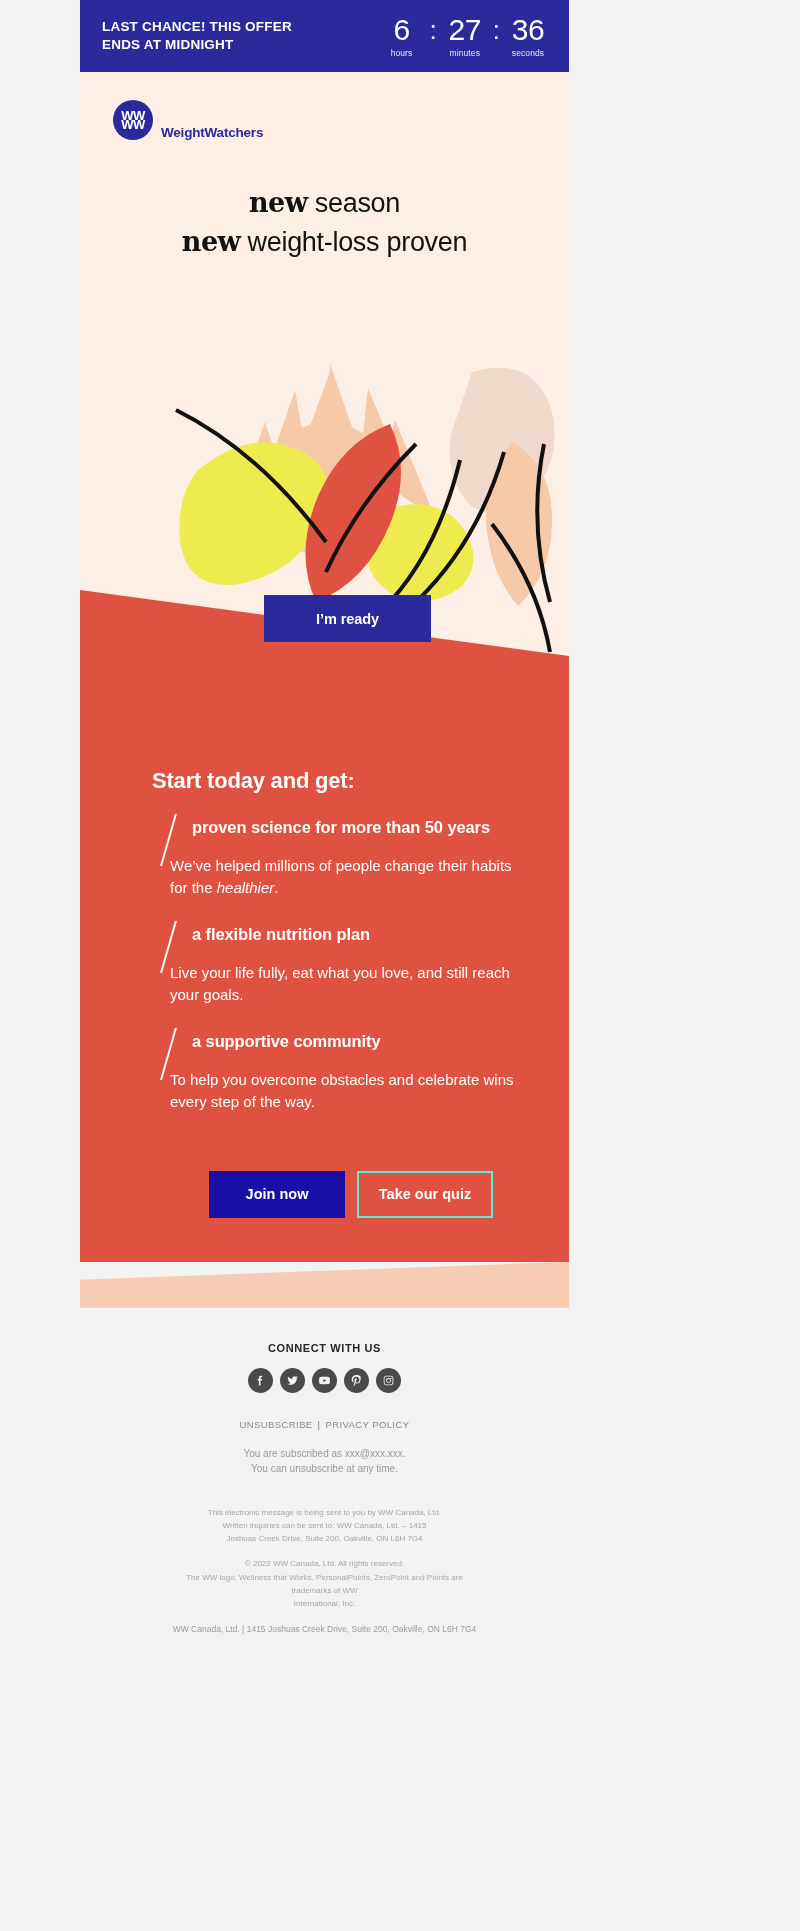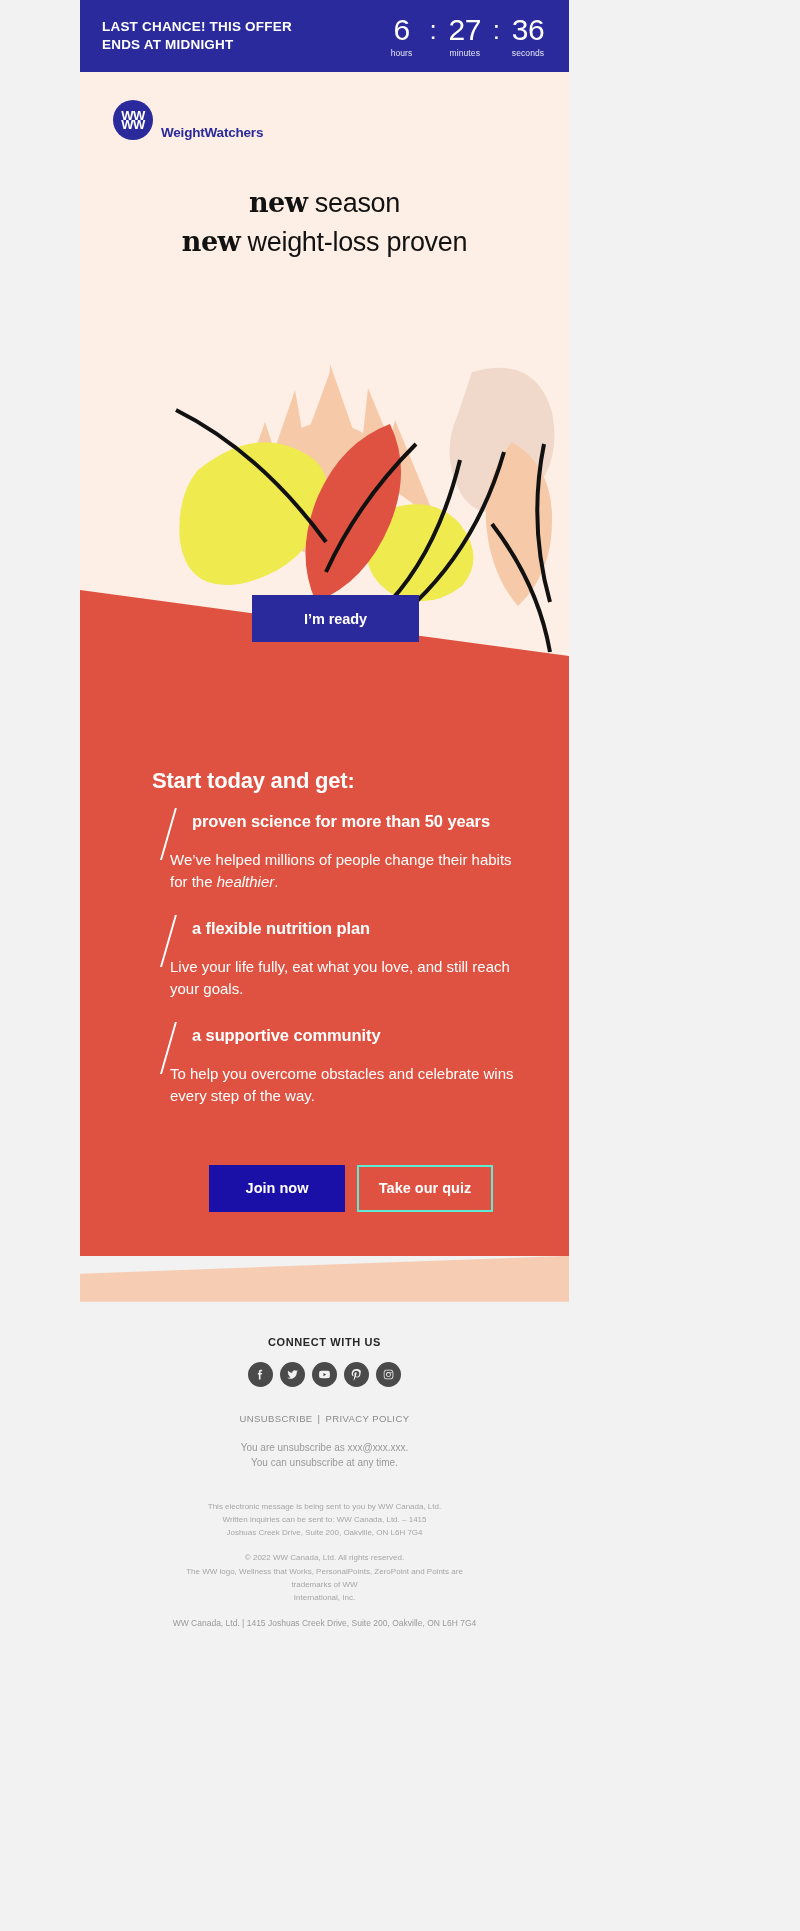--- a/index.html
+++ b/index.html
@@ -128,21 +128,21 @@
     position: absolute;
     left: 0; right: 0; bottom: 0;
     height: 170px;
     background: #df5140;
     z-index: 4;
     clip-path: polygon(0 30px, 100% 96px, 100% 100%, 0 100%);
   }
   .cta-ready {
     position: absolute;
     z-index: 7;
-    left: 172px;
+    left: 184px;
     top: 523px;
     width: 167px;
     height: 47px;
     background: #2a2a9c;
     color: #ffffff;
     border: none;
     font-family: "Liberation Sans", sans-serif;
     font-size: 14.5px;
     font-weight: bold;
     cursor: pointer;
@@ -154,21 +154,21 @@
     background: #df5140;
     padding: 38px 0 0 0;
     position: relative;
     overflow: hidden;
   }
   .benefits-title {
     color: #ffffff;
     font-size: 22px;
     font-weight: bold;
     padding-left: 72px;
-    margin-bottom: 14px;
+    margin-bottom: 20px;
     letter-spacing: -0.2px;
   }
   .benefit {
     padding-left: 72px;
     padding-right: 40px;
     margin-bottom: 22px;
   }
   .benefit-head {
     display: flex;
     align-items: stretch;
@@ -447,21 +447,21 @@
             <path d="M12 4.6c2.4 0 2.7 0 3.6.1.9 0 1.4.2 1.7.3.4.2.7.4 1 .7.3.3.5.6.7 1 .1.3.3.8.3 1.7.1.9.1 1.2.1 3.6s0 2.7-.1 3.6c0 .9-.2 1.4-.3 1.7-.2.4-.4.7-.7 1-.3.3-.6.5-1 .7-.3.1-.8.3-1.7.3-.9.1-1.2.1-3.6.1s-2.7 0-3.6-.1c-.9 0-1.4-.2-1.7-.3-.4-.2-.7-.4-1-.7-.3-.3-.5-.6-.7-1-.1-.3-.3-.8-.3-1.7-.1-.9-.1-1.2-.1-3.6s0-2.7.1-3.6c0-.9.2-1.4.3-1.7.2-.4.4-.7.7-1 .3-.3.6-.5 1-.7.3-.1.8-.3 1.7-.3.9-.1 1.2-.1 3.6-.1M12 3c-2.4 0-2.8 0-3.7.1-.9 0-1.6.2-2.1.4-.6.2-1.1.5-1.6 1-.5.5-.8 1-1 1.6-.2.5-.4 1.2-.4 2.1C3.2 9.2 3.2 9.6 3.2 12s0 2.8.1 3.7c0 .9.2 1.6.4 2.1.2.6.5 1.1 1 1.6.5.5 1 .8 1.6 1 .5.2 1.2.4 2.1.4.9.1 1.3.1 3.7.1s2.8 0 3.7-.1c.9 0 1.6-.2 2.1-.4.6-.2 1.1-.5 1.6-1 .5-.5.8-1 1-1.6.2-.5.4-1.2.4-2.1.1-.9.1-1.3.1-3.7s0-2.8-.1-3.7c0-.9-.2-1.6-.4-2.1-.2-.6-.5-1.1-1-1.6-.5-.5-1-.8-1.6-1-.5-.2-1.2-.4-2.1-.4C14.8 3 14.4 3 12 3zm0 4.4A4.6 4.6 0 1 0 16.6 12 4.6 4.6 0 0 0 12 7.4zm0 7.6a3 3 0 1 1 3-3 3 3 0 0 1-3 3zm4.8-7.8a1.1 1.1 0 1 0 1.1 1.1 1.1 1.1 0 0 0-1.1-1.1z"></path>
           </svg>
       </a>
     </div>
 
     <div class="legal-links">
       <a>UNSUBSCRIBE</a><span class="sep">|</span><a>PRIVACY POLICY</a>
     </div>
 
     <div class="sub-note">
-      <div>You are unsubscribe as xxx@xxx.xxx.</div>
+      <div>You are subscribed as xxx@xxx.xxx.</div>
       <div>You can unsubscribe at any time.</div>
     </div>
 
     <div class="fineprint">
       <div class="blk">
         <div>This electronic message is being sent to you by WW Canada, Ltd.</div>
         <div>Written inquiries can be sent to: WW Canada, Ltd. – 1415</div>
         <div>Joshuas Creek Drive, Suite 200, Oakville, ON L6H 7G4</div>
       </div>
       <div class="blk">

